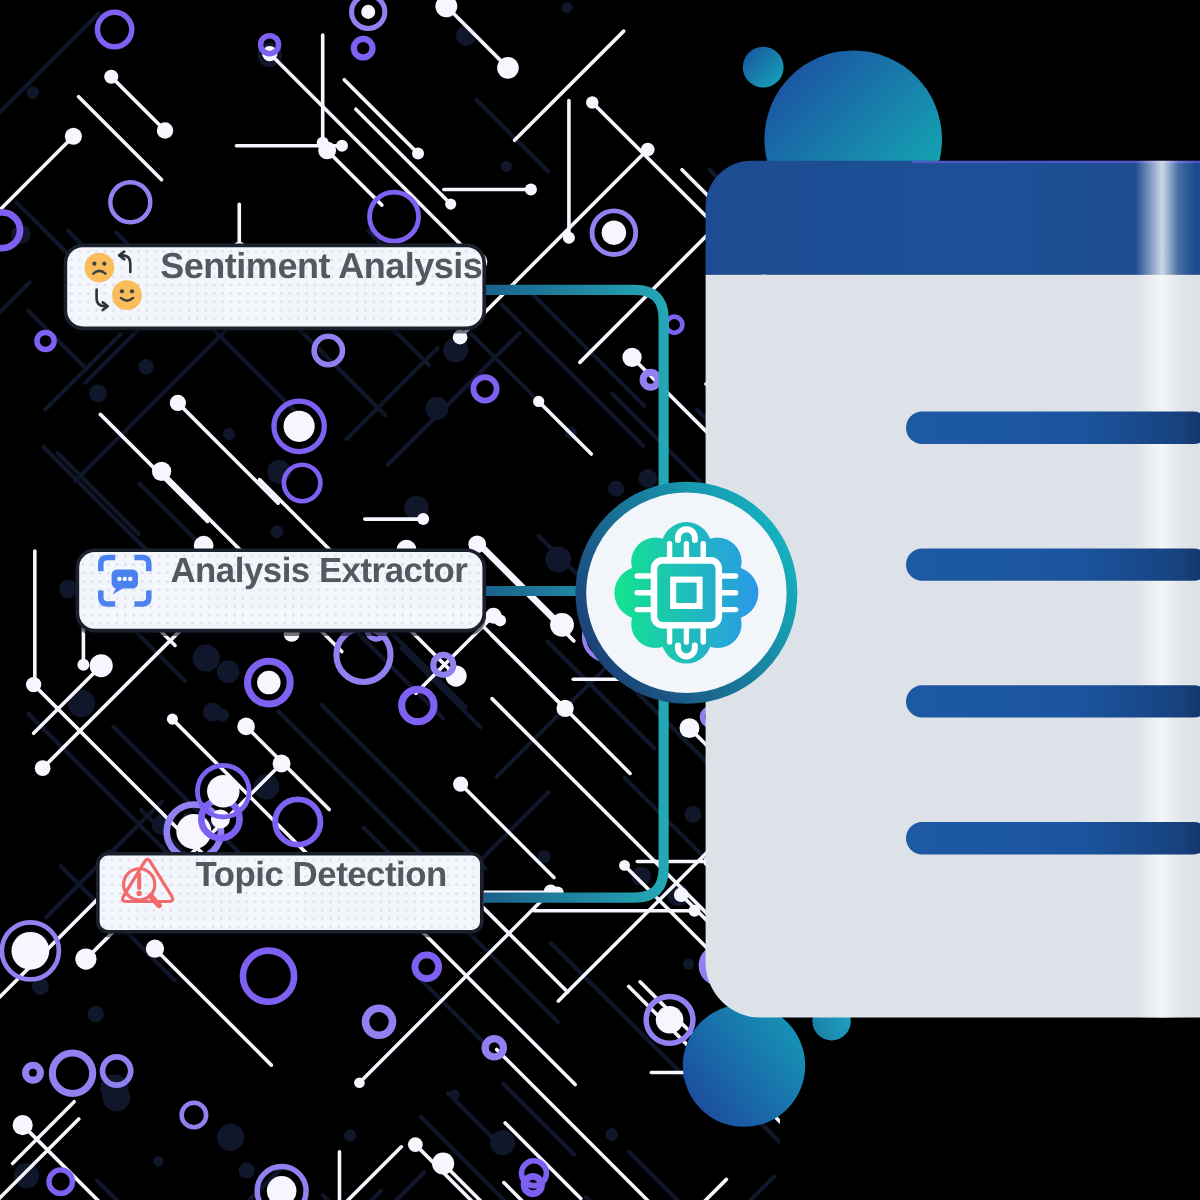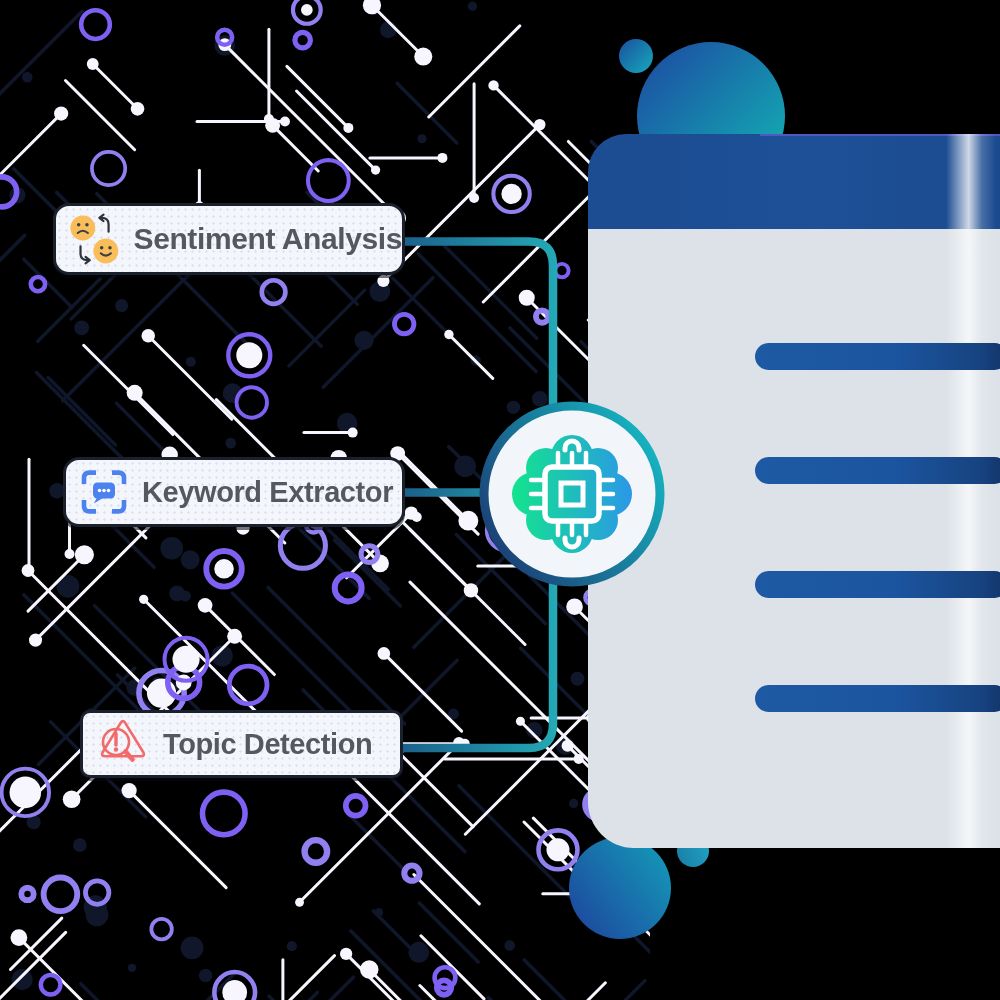--- a/index.html
+++ b/index.html
@@ -20,21 +20,21 @@
   .doc-body{position:absolute;left:588px;top:229px;width:420px;height:619px;
             background:#dce2e7;border-radius:0 0 0 46px;}
   .doc-sheen{position:absolute;left:946px;top:134px;width:50px;height:714px;
              background:linear-gradient(90deg,rgba(250,251,253,0) 0%,rgba(250,251,253,.8) 45%,
                          rgba(250,251,253,.2) 72%,rgba(250,251,253,0) 100%);}
   .doc-line{position:absolute;left:755px;width:253px;height:27px;border-radius:14px;
             background:linear-gradient(90deg,#1e59a4 0%,#1b55a0 55%,#17427f 90%,#133166 100%);}
   .l1{top:343px}.l2{top:457px}.l3{top:571px}.l4{top:685px}
 
   
-  .card{position:absolute;display:flex;align-items:center;gap:13px;padding-left:13px;
+  .card{position:absolute;display:flex;align-items:flex-start;gap:13px;padding-left:13px;
         background-color:#f3f6fb;
         background-image:radial-gradient(rgba(190,168,228,.30) 1px,rgba(0,0,0,0) 1.3px);
         background-size:7px 7px;
         border:3px solid #1b202d;border-radius:16px;box-sizing:border-box;
         box-shadow:0 3px 0 rgba(5,8,15,.55);}
   .card .label{font-weight:bold;color:#55585f;letter-spacing:-.4px;white-space:nowrap;}
   .c1{left:53px;top:203px;width:352px;height:72px;}
   .c2{left:63px;top:457px;width:342px;height:70px;}
   .c3{left:80px;top:710px;width:323px;height:68px;border-radius:10px;}
   .c1 .label{font-size:30px;}
@@ -486,21 +486,21 @@
         <path d="M32,4.6 H38.6 Q44,4.6 44,10 V16"></path>
         <path d="M44,32 V38 Q44,43.4 38.6,43.4 H32"></path>
         <path d="M16,43.4 H9.4 Q4,43.4 4,38 V32"></path>
       </g>
       <rect x="13" y="14.5" width="22" height="16" rx="4.5" fill="#4b82f0"></rect>
       <path d="M17,29.5 L13.8,35.5 L23,30 Z" fill="#4b82f0"></path>
       <circle cx="19.5" cy="22.5" r="1.8" fill="#fff"></circle>
       <circle cx="24" cy="22.5" r="1.8" fill="#fff"></circle>
       <circle cx="28.5" cy="22.5" r="1.8" fill="#fff"></circle>
     </svg>
-    <span class="label">Keyword Extractor</span>
+    <span class="label">Analysis Extractor</span>
   </div>
 
   <div class="card c3">
     <svg width="54" height="52" viewBox="0 0 54 52">
       <g stroke="#f26a6a" fill="none" stroke-linejoin="round" stroke-linecap="round">
         <path stroke-width="2.6" d="M24.8,4.6 Q27,1.6 29,4.6 L47.3,34.2 Q49.3,38.2 44.8,38.2 L9.2,38.2 Q4.7,38.2 6.7,34.2 Z"></path>
         <circle cx="20" cy="24" r="13" stroke-width="2.6"></circle>
         <path stroke-width="4.6" d="M29.5,33.5 L36.5,41.5"></path>
       </g>
       <path d="M20,15.5 V27" stroke="#f26a6a" stroke-width="3.4" stroke-linecap="round" fill="none"></path>

